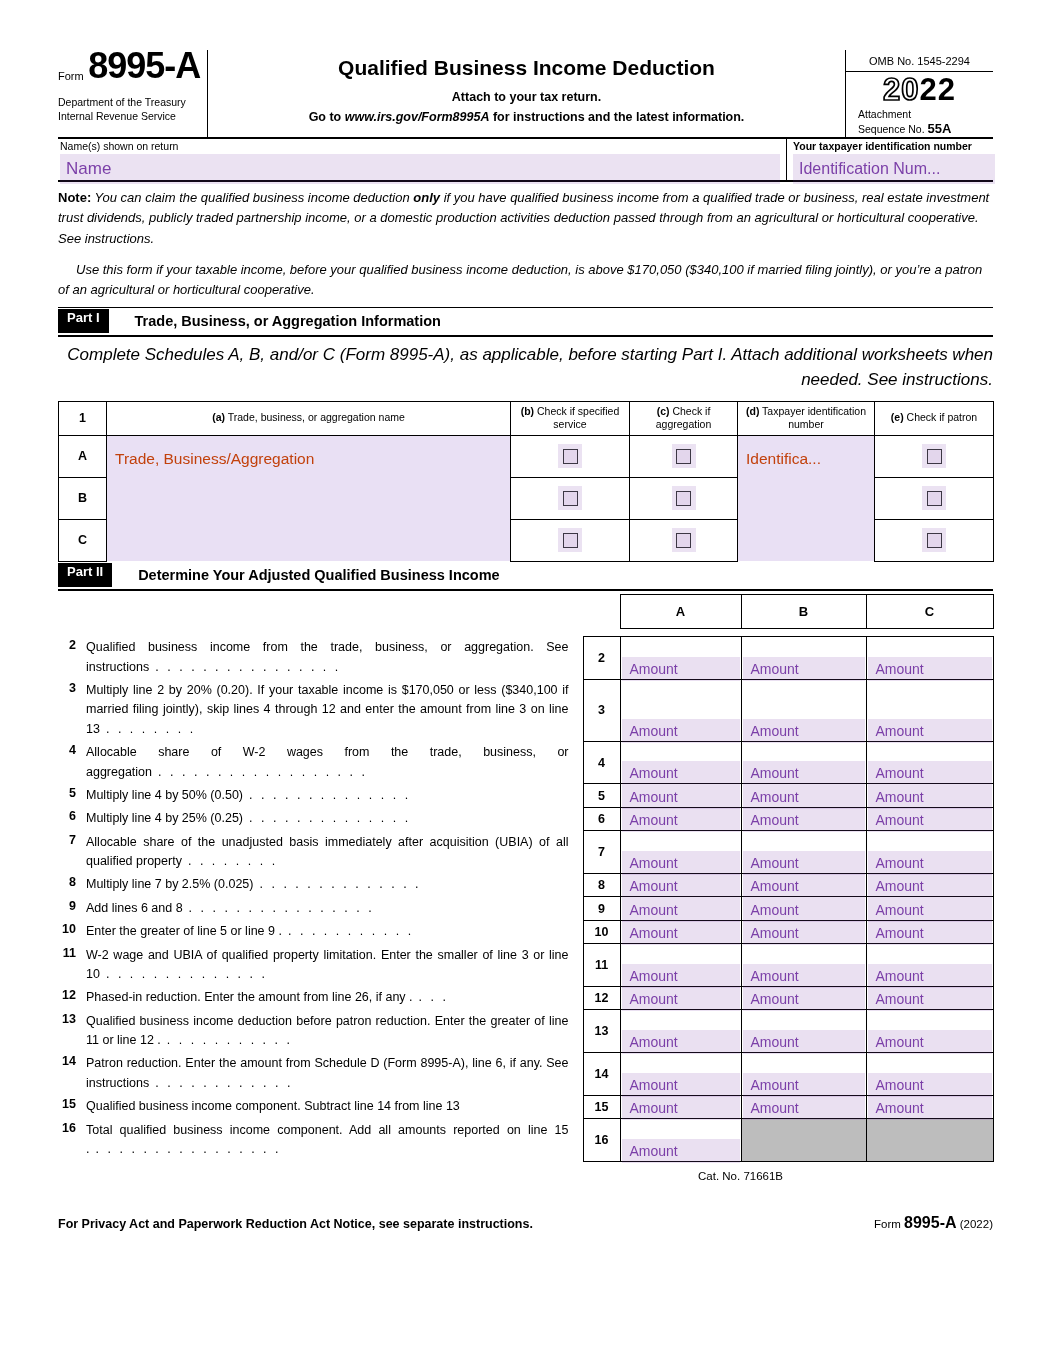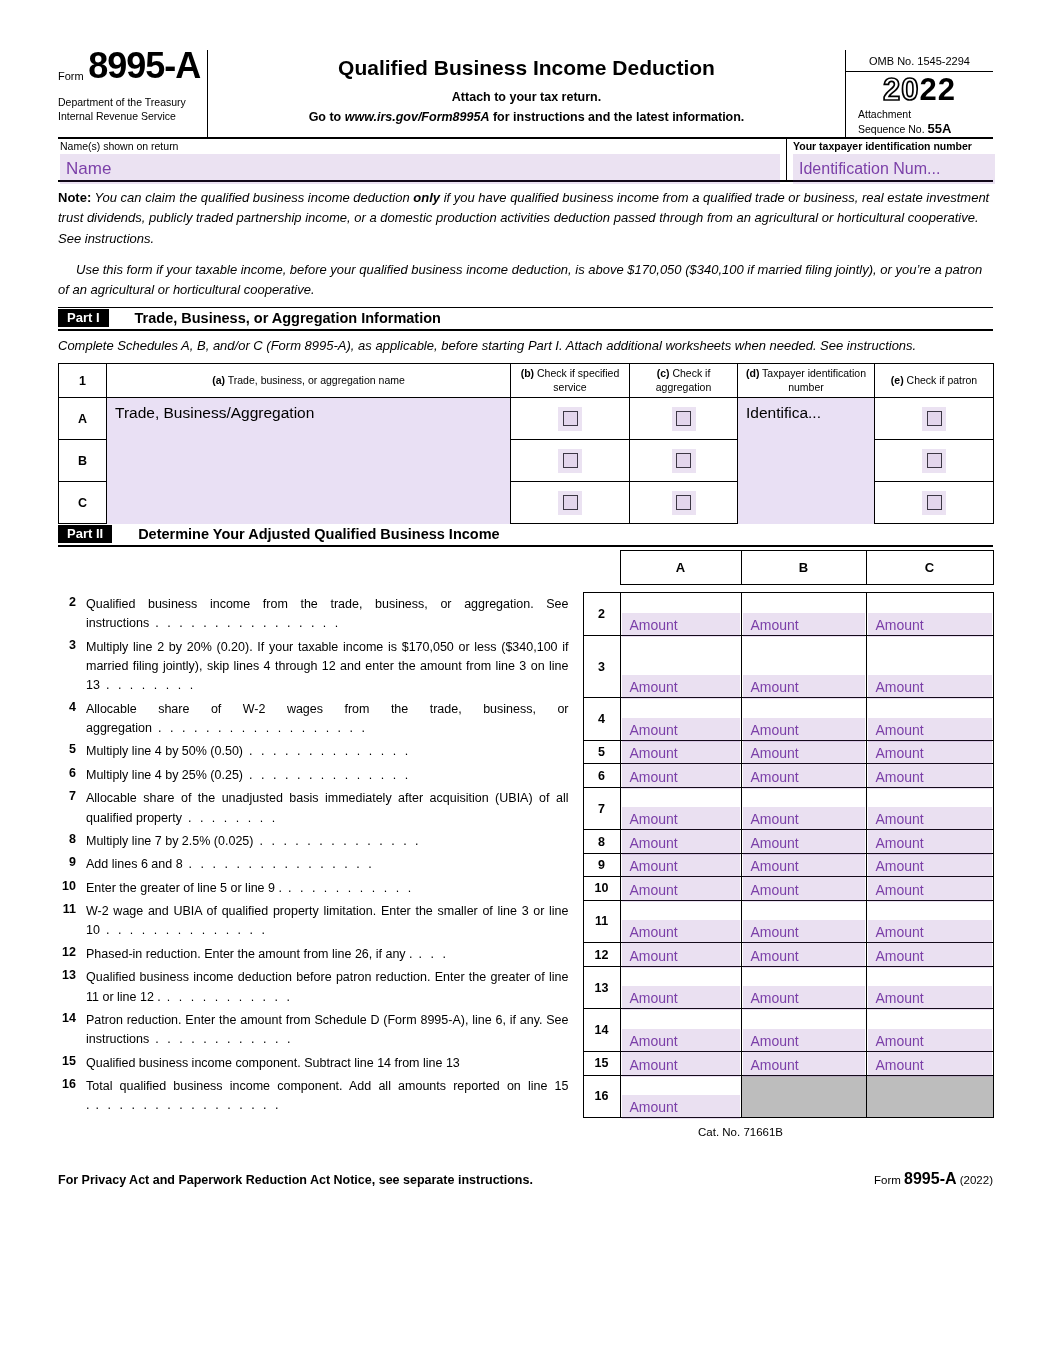--- a/index.html
+++ b/index.html
@@ -36,36 +36,36 @@
   .tin-field { height:30px; margin:2px -2px -4px 0; font-size:16px; }
 
   
   .note-para { font-size:13px; font-style:italic; line-height:1.58; margin-top:6px; }
   .note-para .lbl { font-style:normal; font-weight:bold; }
   .note-para .b { font-weight:bold; }
   .use-para { font-size:13px; font-style:italic; line-height:1.58; margin-top:10px; text-indent:18px; margin-bottom:6px; }
 
   
   .part-head { display:flex; align-items:center; border-top:1.5px solid #000; border-bottom:2.5px solid #000; padding:1px 0 2px; }
-  .part-badge { background:#000; color:#fff; font-weight:bold; font-size:13px; padding:1px 9px 2px; margin-right:26px; }
+  .part-badge { background:#000; color:#fff; font-weight:bold; font-size:13px; padding:1px 9px 8px; margin-right:26px; }
   .part-title { font-weight:bold; font-size:14.5px; }
 
-  .p1-instr { font-size:13px; font-style:italic; line-height:1.5; margin:5px 0 8px; }
+  .p1-instr { font-size:17px; font-style:italic; line-height:1.5; margin:5px 0 8px;text-align:right; }
 
   
   table { border-collapse:collapse; }
   .p1 { width:935px; table-layout:fixed; }
   .p1 td { border:1.2px solid #000; font-size:10.5px; text-align:center; vertical-align:middle; }
   .p1 .hd { padding:3px 2px; line-height:1.3; }
   .p1 .hd .bl { font-weight:bold; }
   .p1 .rownum { font-weight:bold; font-size:12.5px; }
   .p1 .letter { font-weight:bold; font-size:12.5px; }
   .p1 tr.body td { height:42px; }
   .p1 td.pcol { border-top:none; border-bottom:none; background:#e9e0f4; text-align:left; vertical-align:top; }
-  .p1 td.pcol .ptxt { color:#000000; font-size:15.5px; padding:6px 0 0 8px; }
+  .p1 td.pcol .ptxt { color:#c2410c; font-size:15.5px; padding:6px 0 0 8px;margin-top:8px; }
   .cb-wrap { width:24px; height:24px; background:rgba(123,63,168,0.15); margin:0 auto; display:flex; align-items:center; justify-content:center; }
   .cb-box { width:15px; height:15px; border:1.6px solid #3c3744; background:rgba(123,63,168,0.07); }
 
   
   .p2 { width:935px; table-layout:fixed; margin-top:3px; }
   .p2 td { font-size:12.5px; vertical-align:bottom; }
   .p2 td.bd { border:1.2px solid #000; }
   .p2 .dnum { font-weight:bold; text-align:right; padding-right:10px; vertical-align:top; padding-top:2px; }
   .p2 .dtxt { text-align:justify; padding:2px 14px 2px 0; line-height:1.55; }
   .p2 .dots { letter-spacing:8.5px; margin-left:6px; }

